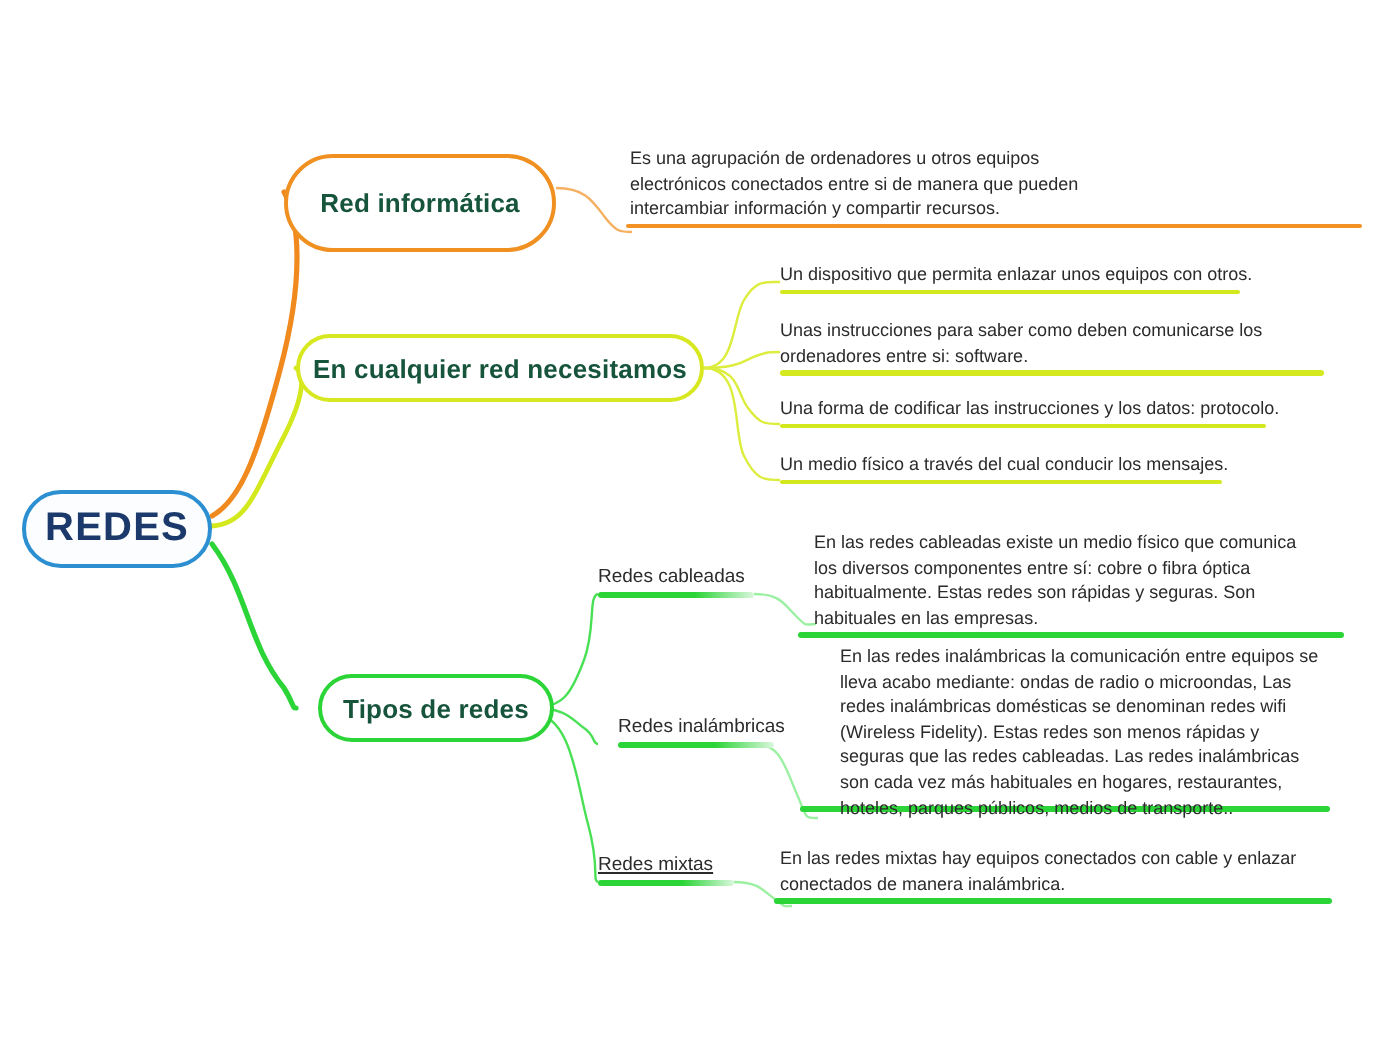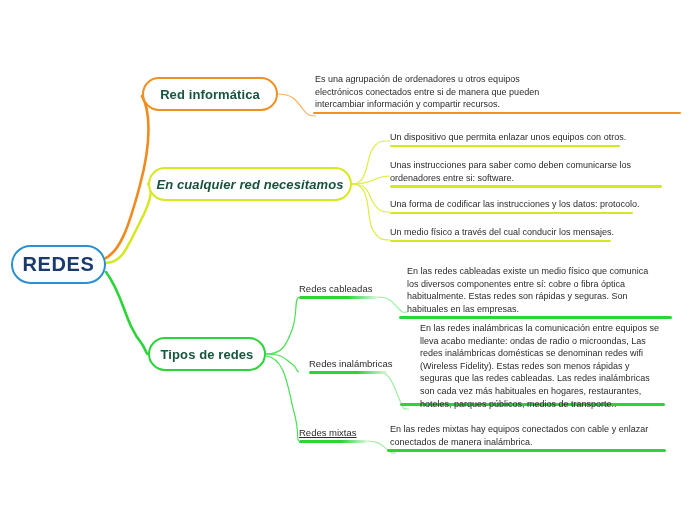--- a/index.html
+++ b/index.html
@@ -62,36 +62,36 @@
   #node-root .node-label {
     color: #1b3a6b;
     font-size: 20px;
     letter-spacing: 0.6px;
   }
 
   #node-red-informatica {
     left: 142px;
     top: 77px;
     width: 136px;
-    height: 34px;
+    height: 49px;
     border-color: #ef9021;
   }
   #node-red-informatica .node-label { font-size: 13px; }
 
   #node-en-cualquier {
     left: 148px;
     top: 167px;
     width: 204px;
     height: 34px;
     border-color: #d7e821;
   }
-  #node-en-cualquier .node-label { font-size: 13px; font-style: italic; }
+  #node-en-cualquier .node-label { font-size: 13px; }
 
   #node-tipos {
-    left: 148px;
+    left: 159px;
     top: 337px;
     width: 118px;
     height: 34px;
     border-color: #2bd437;
   }
   #node-tipos .node-label { font-size: 13px; }
 
   
   .sub-label {
     position: absolute;

